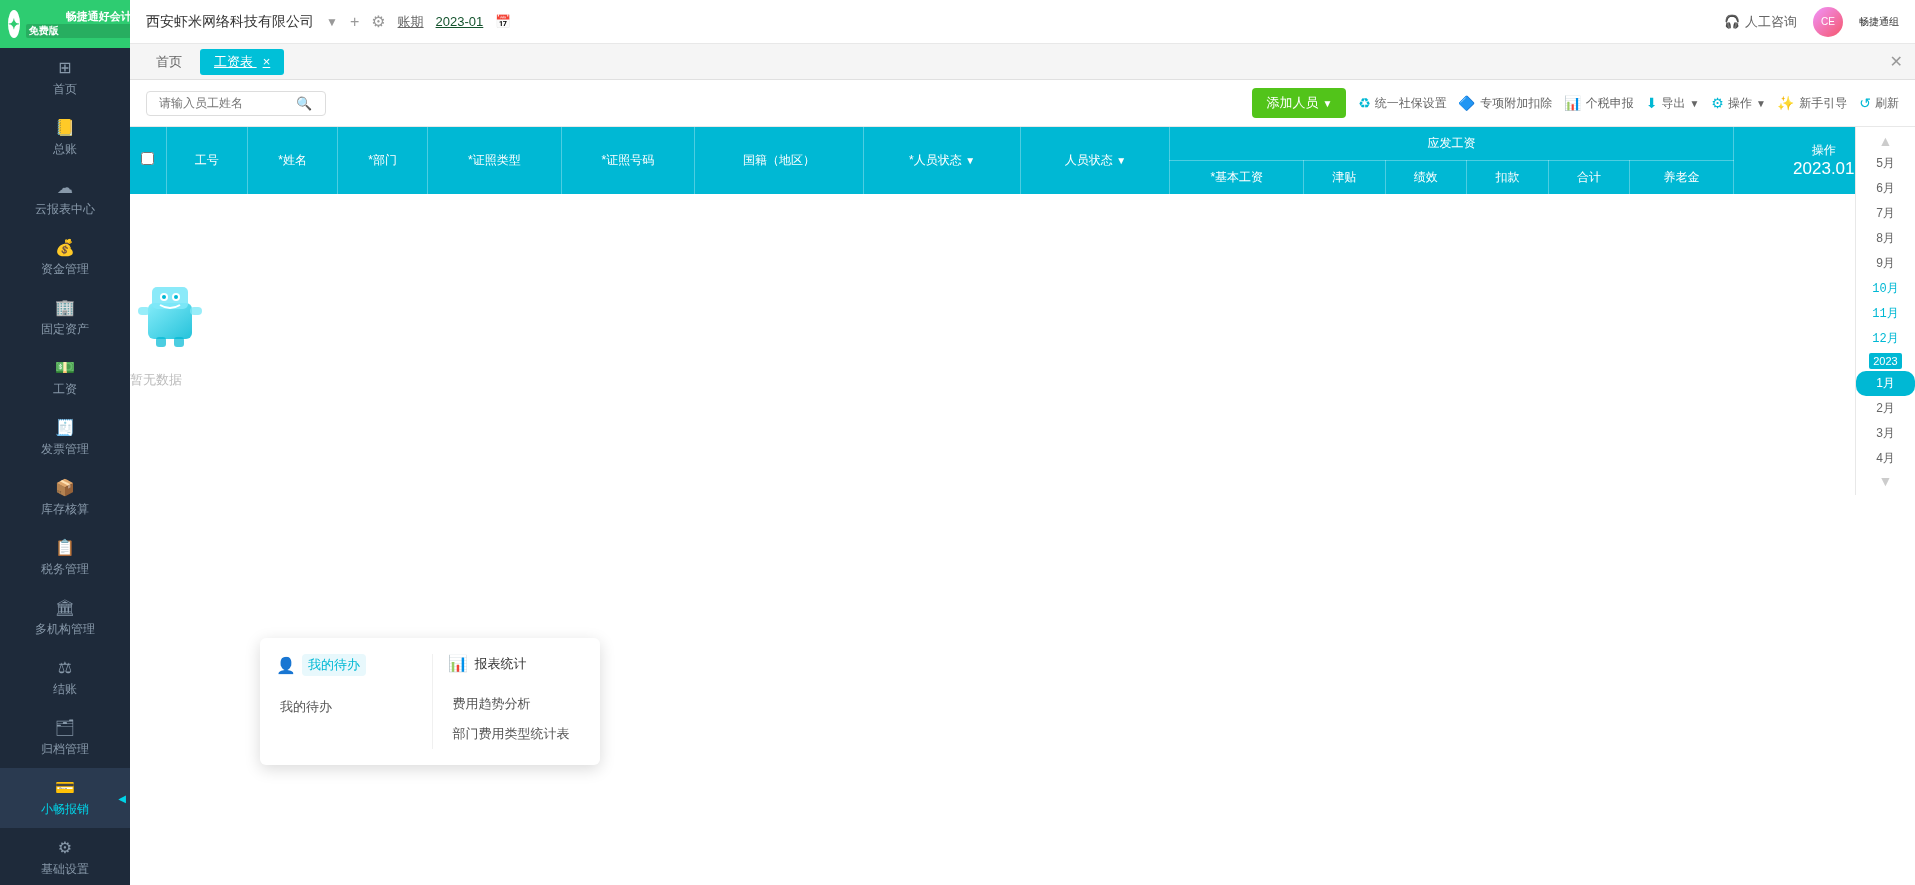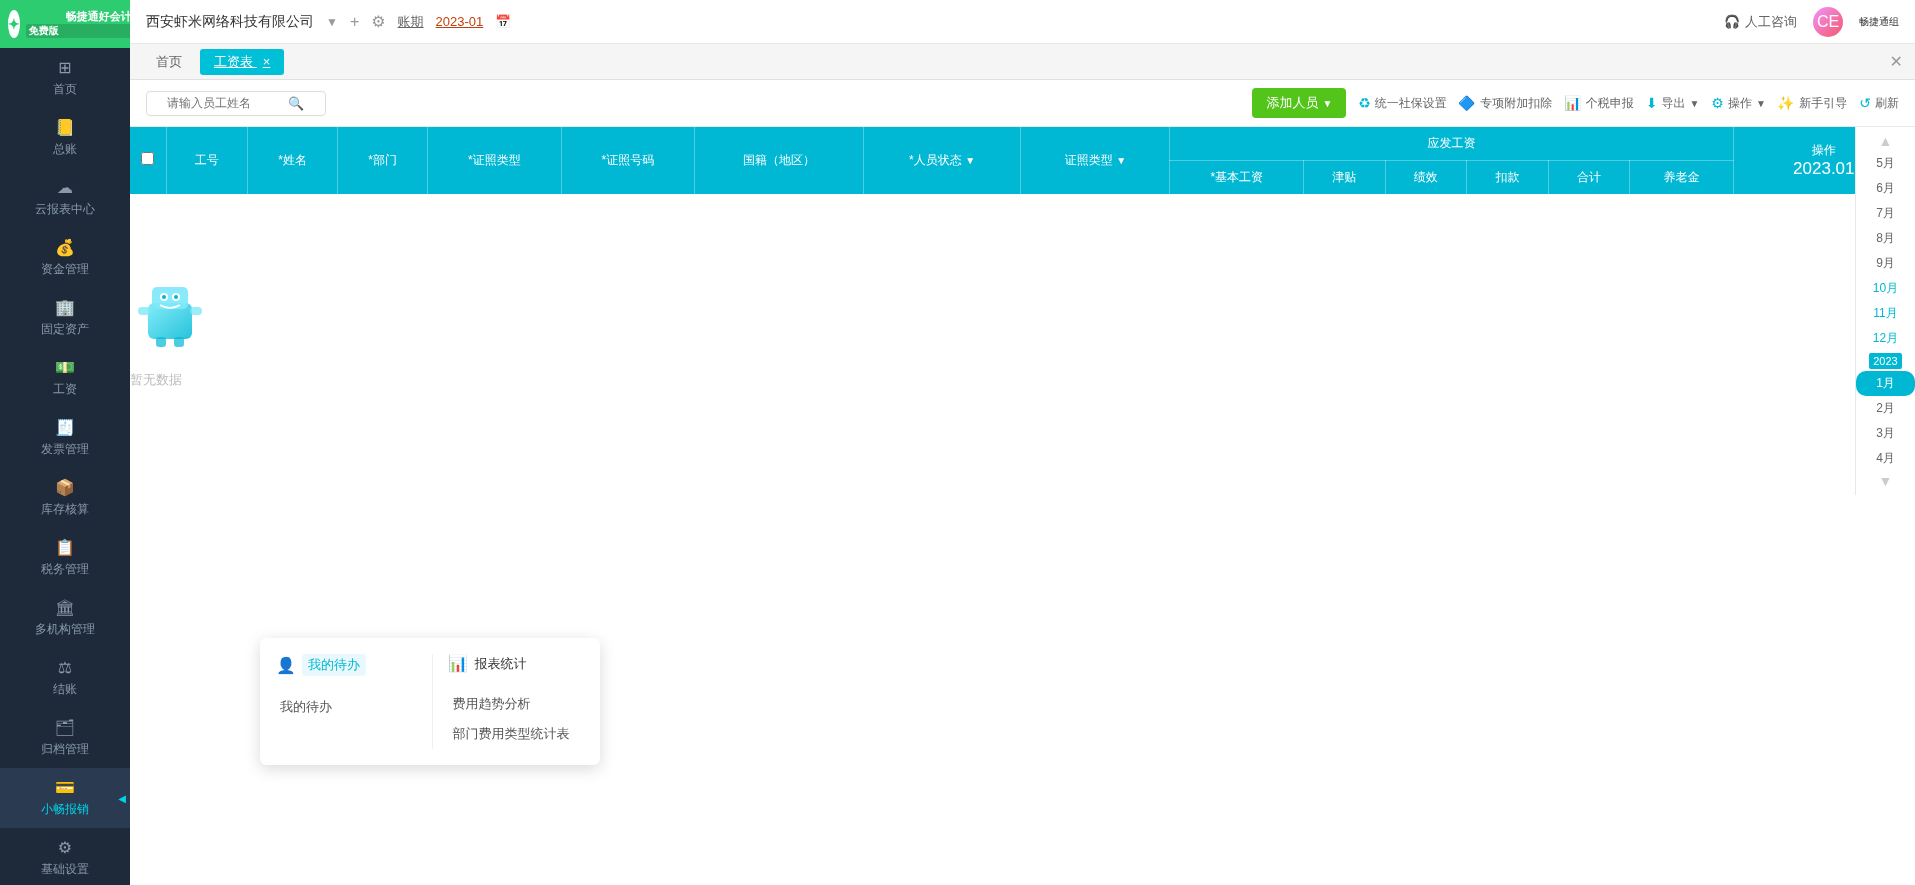--- a/index.html
+++ b/index.html
@@ -92,21 +92,21 @@
       color: #999;
       font-size: 16px;
       cursor: pointer;
     }
     .topbar .period {
       color: #666;
       font-size: 13px;
       text-decoration: underline;
     }
     .topbar .period-value {
-      color: #c2410c;
+      color: #14532d;
       font-weight: 500;
     }
     .topbar .period-icon { color: #999; font-size: 13px; }
     .topbar-right {
       margin-left: auto;
       display: flex;
       align-items: center;
       gap: 16px;
     }
     .topbar-right .service {
@@ -116,21 +116,21 @@
       color: #666;
       font-size: 13px;
       cursor: pointer;
     }
     .topbar-right .user-avatar {
       width: 30px; height: 30px;
       border-radius: 50%;
       background: linear-gradient(135deg, #f093fb, #f5576c);
       display: flex; align-items: center; justify-content: center;
       color: white;
-      font-size: 16px;
+      font-size: 10px;
     }
     .topbar-right .username { color: #333; font-size: 10px; }
 
     
     .tabbar {
       background: #f5f5f5;
       height: 36px;
       display: flex;
       align-items: center;
       padding: 0 12px;
@@ -172,21 +172,21 @@
       display: flex;
       align-items: center;
       gap: 8px;
       border-bottom: 1px solid #e8e8e8;
     }
     .search-box {
       display: flex;
       align-items: center;
       border: 1px solid #ddd;
       border-radius: 4px;
-      padding: 4px 20px;
+      padding: 4px 12px;
       gap: 6px;
       background: white;
       width: 180px;
     }
     .search-box input {
       border: none;
       outline: none;
       font-size: 12px;
       color: #999;
       width: 100%;
@@ -299,21 +299,21 @@
       cursor: pointer;
       width: 100%;
       text-align: center;
       color: #666;
     }
     .month-panel .month-item.active {
       background: #00b8d4;
       color: white;
       border-radius: 10px;
     }
-    .month-panel .month-item.highlight { color: #00b8d4; }
+    .month-panel .month-item.highlight { color: #00b8d4; font-family: Liberation Mono, monospace; }
 
     
     .dropdown-popup {
       position: absolute;
       left: 130px;
       bottom: 120px;
       width: 340px;
       background: white;
       border-radius: 6px;
       box-shadow: 0 4px 16px rgba(0,0,0,0.15);
@@ -511,21 +511,21 @@
               <th rowspan="2">*姓名</th>
               <th rowspan="2">*部门</th>
               <th rowspan="2">*证照类型</th>
               <th rowspan="2">*证照号码</th>
               <th rowspan="2">国籍（地区）</th>
               <th rowspan="2">
                 <span>*人员状态</span>
                 <span style="font-size:10px;">▼</span>
               </th>
               <th rowspan="2">
-                <span>证照类型</span>
+                <span>人员状态</span>
                 <span style="font-size:10px;">▼</span>
               </th>
               <th colspan="6">应发工资</th>
               <th rowspan="2" style="min-width:100px;">
                 <div>操作</div>
                 <div style="font-size:17px;">2023.01</div>
               </th>
             </tr>
             <tr>
               <th>*基本工资</th>

